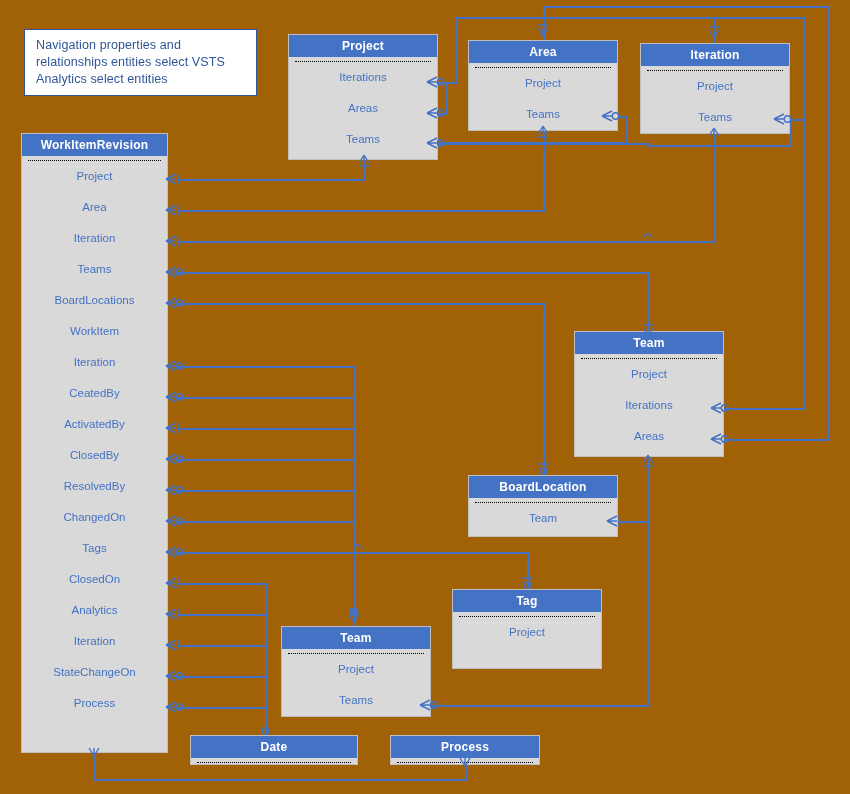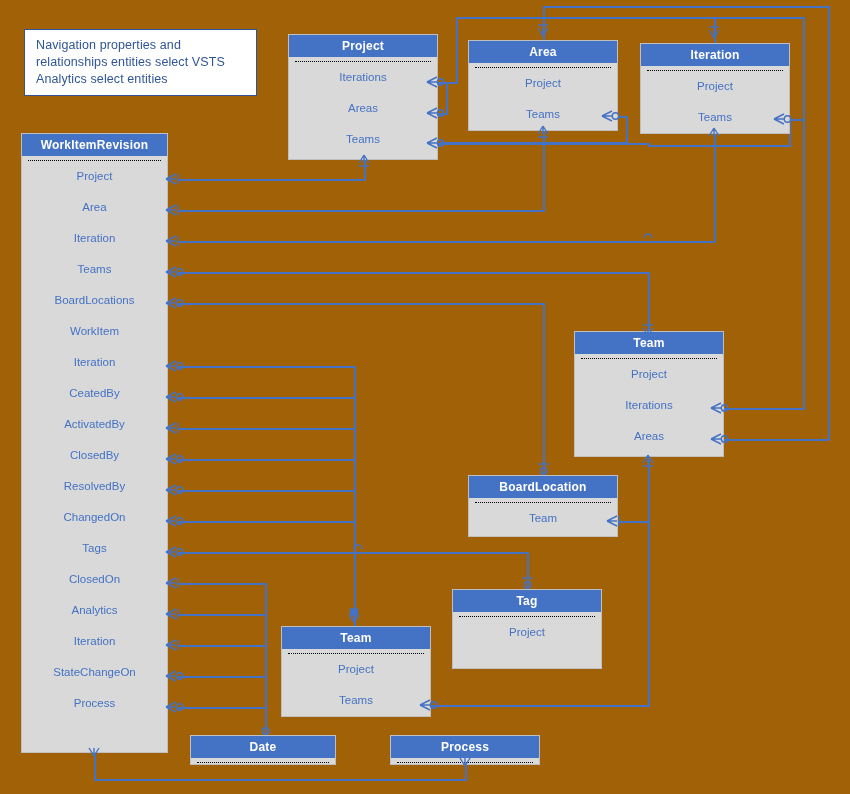--- a/index.html
+++ b/index.html
@@ -326,21 +326,21 @@
 
   <div class="entity" style="left:281px;top:626px;width:150px;height:91px;">
     <div class="hdr">Team</div>
     <div class="sep"></div>
     <div class="rows">
       <div class="row">Project</div>
       <div class="row">Teams</div>
     </div>
   </div>
 
-  <div class="entity" style="left:190px;top:735px;width:146px;height:30px;">
+  <div class="entity" style="left:190px;top:735px;width:168px;height:30px;">
     <div class="hdr">Date</div>
     <div class="sep"></div>
   </div>
 
   <div class="entity" style="left:390px;top:735px;width:150px;height:30px;">
     <div class="hdr">Process</div>
     <div class="sep"></div>
   </div>
 
 </div>

